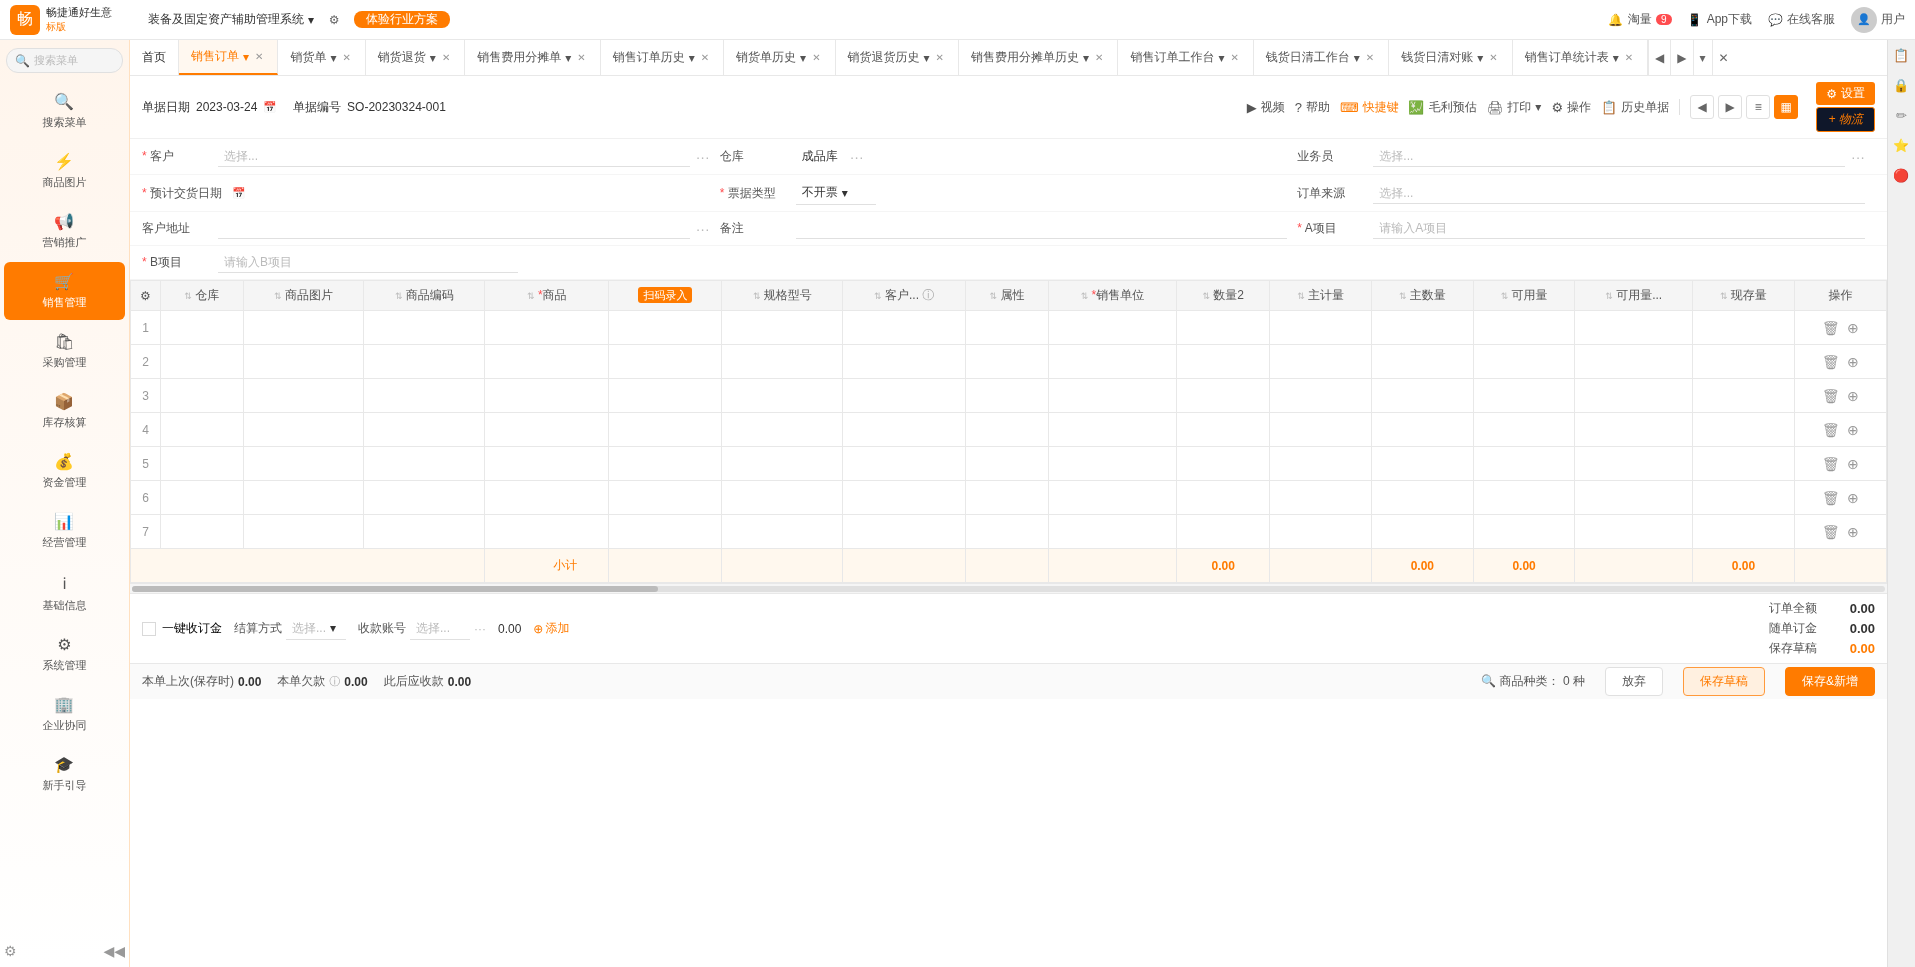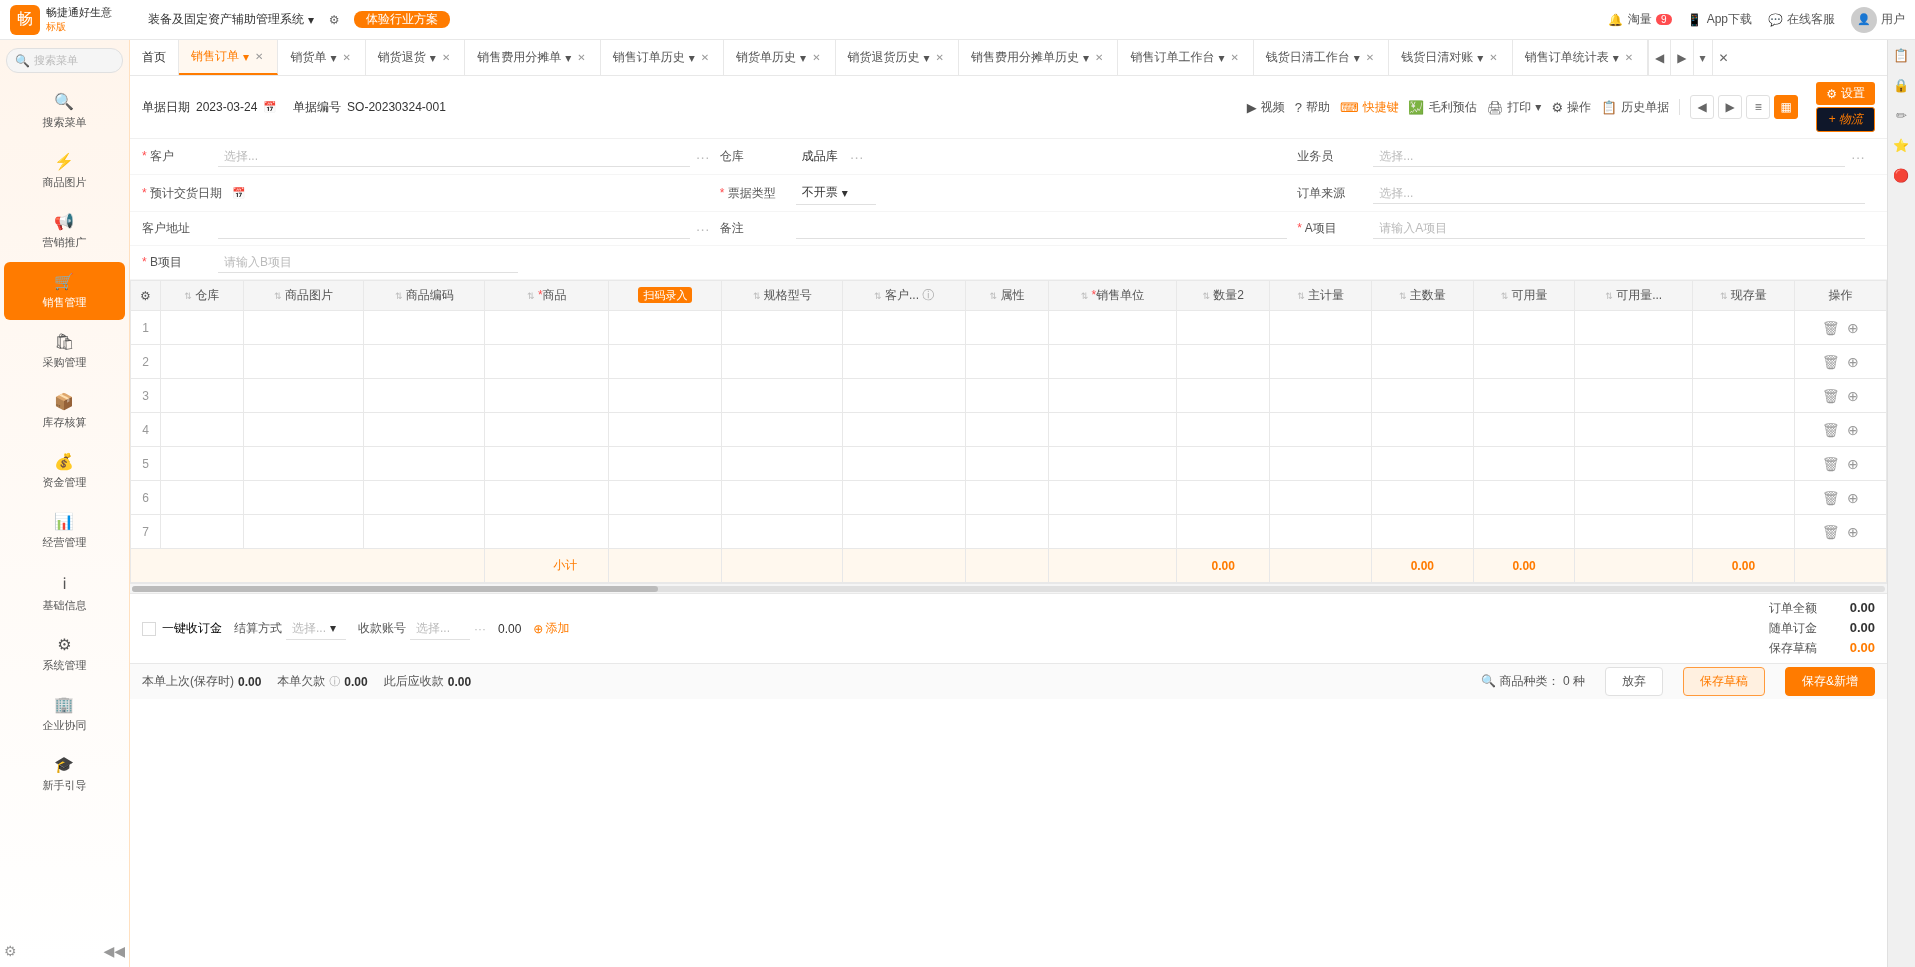--- a/index.html
+++ b/index.html
@@ -483,21 +483,21 @@
     
     .right-summary {
       margin-left: auto;
       display: flex;
       flex-direction: column;
       align-items: flex-end;
       gap: 3px;
     }
     .summary-row {
       display: flex;
-      align-items: flex-start;
+      align-items: center;
       gap: 8px;
     }
     .summary-label {
       color: #555;
       font-size: 12px;
     }
     .summary-value {
       color: #333;
       font-size: 13px;
       font-weight: bold;

